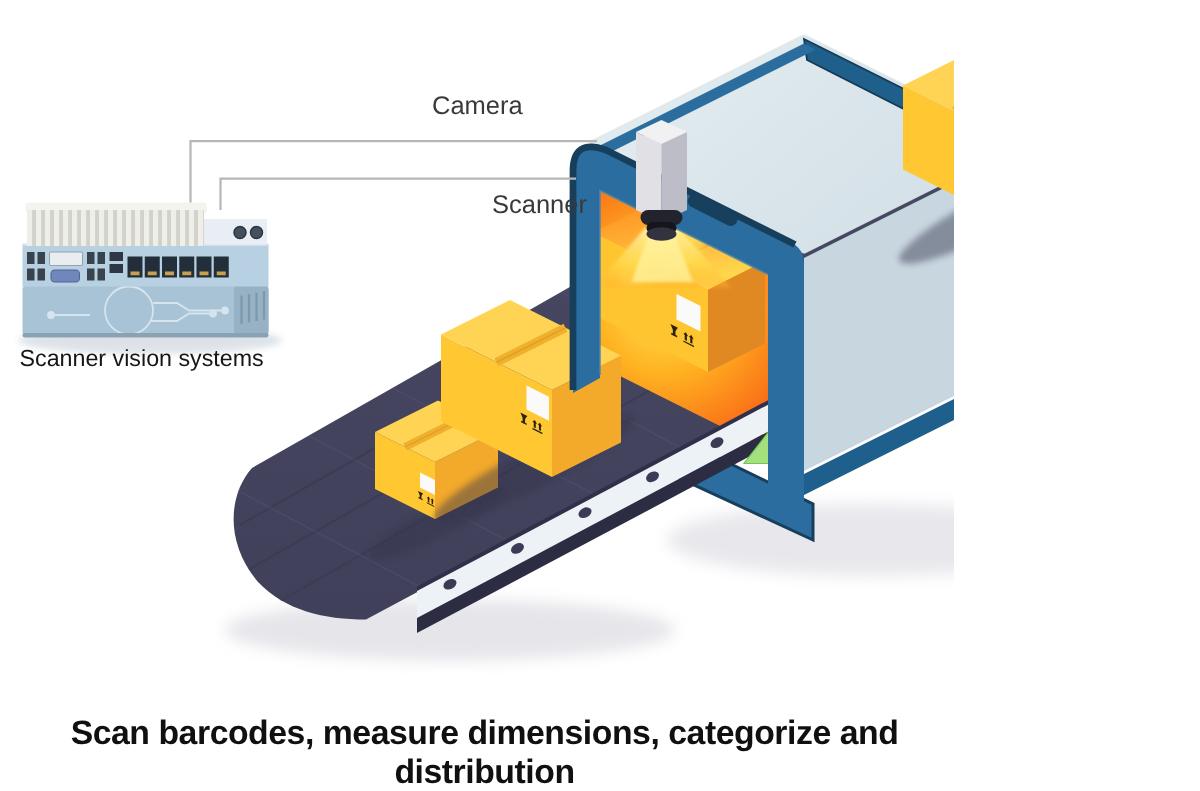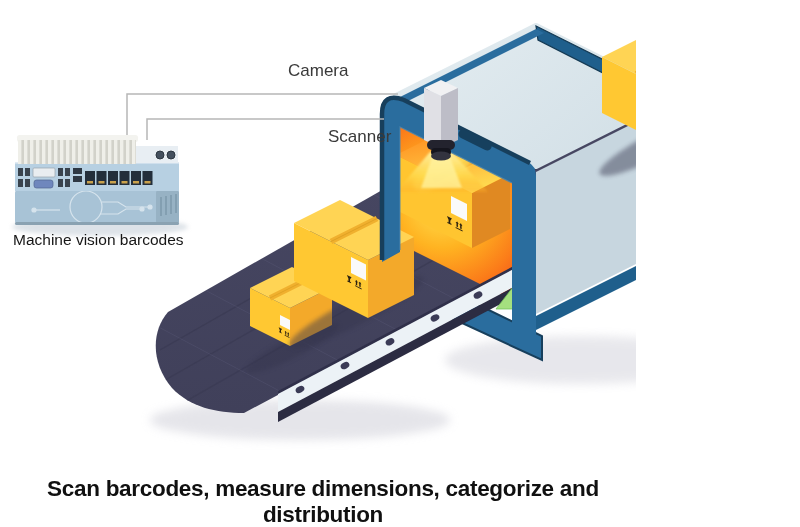--- a/index.html
+++ b/index.html
@@ -262,16 +262,16 @@
       </g>
       <circle cx="160" cy="155" r="4" fill="#44505e" stroke="#2c3640" stroke-width="1"></circle>
       <circle cx="171" cy="155" r="4" fill="#44505e" stroke="#2c3640" stroke-width="1"></circle>
     </g>
     <rect x="15" y="222" width="164" height="3" rx="1.5" fill="#8aa2b2"></rect>
   </g>
 </svg>
 
 <div class="callout callout-camera">Camera</div>
 <div class="callout callout-scanner">Scanner</div>
-<div class="machine-label">Machine vision barcodes</div>
+<div class="machine-label">Scanner vision systems</div>
 <div class="caption">Scan barcodes, measure dimensions, categorize and distribution</div>
 
 </div>
 
 </body></html>

